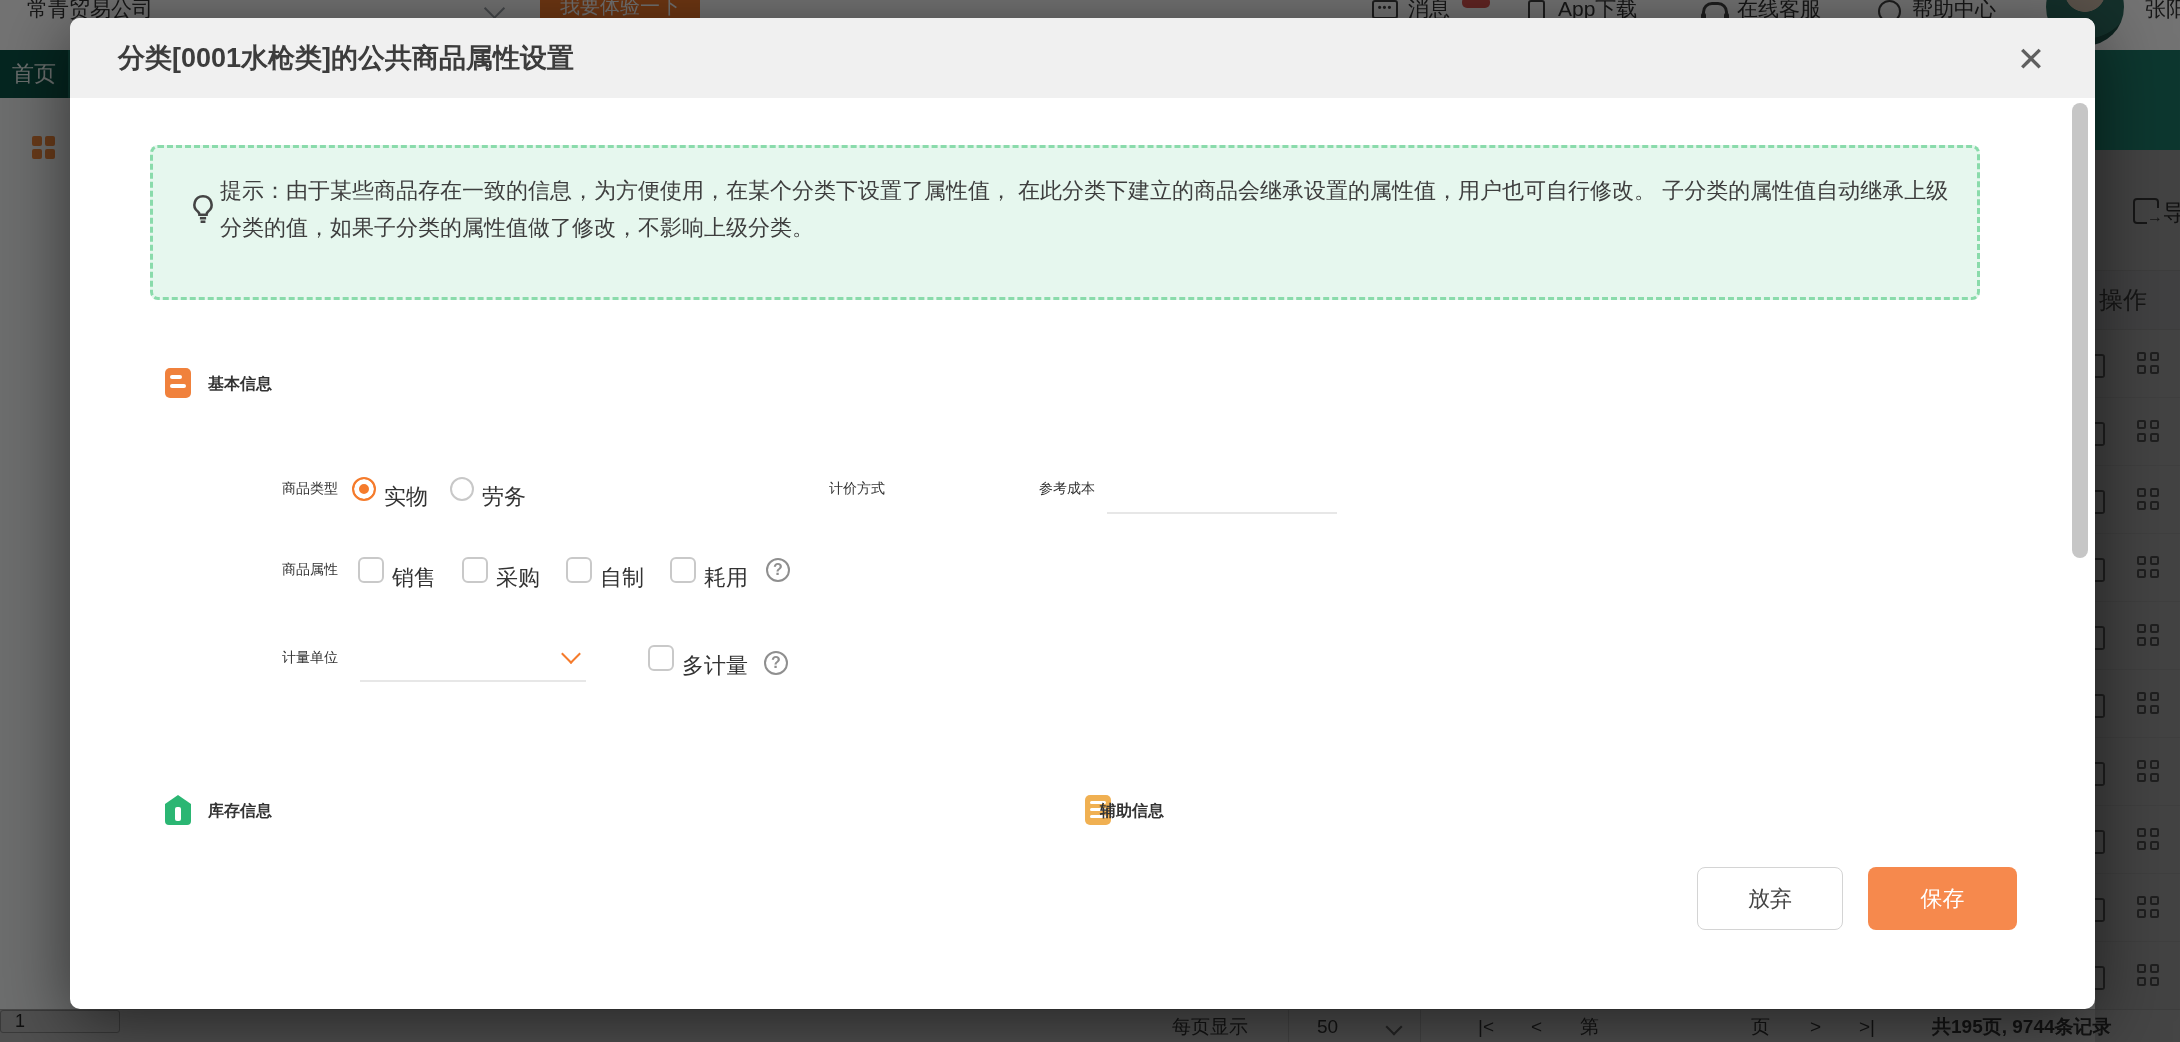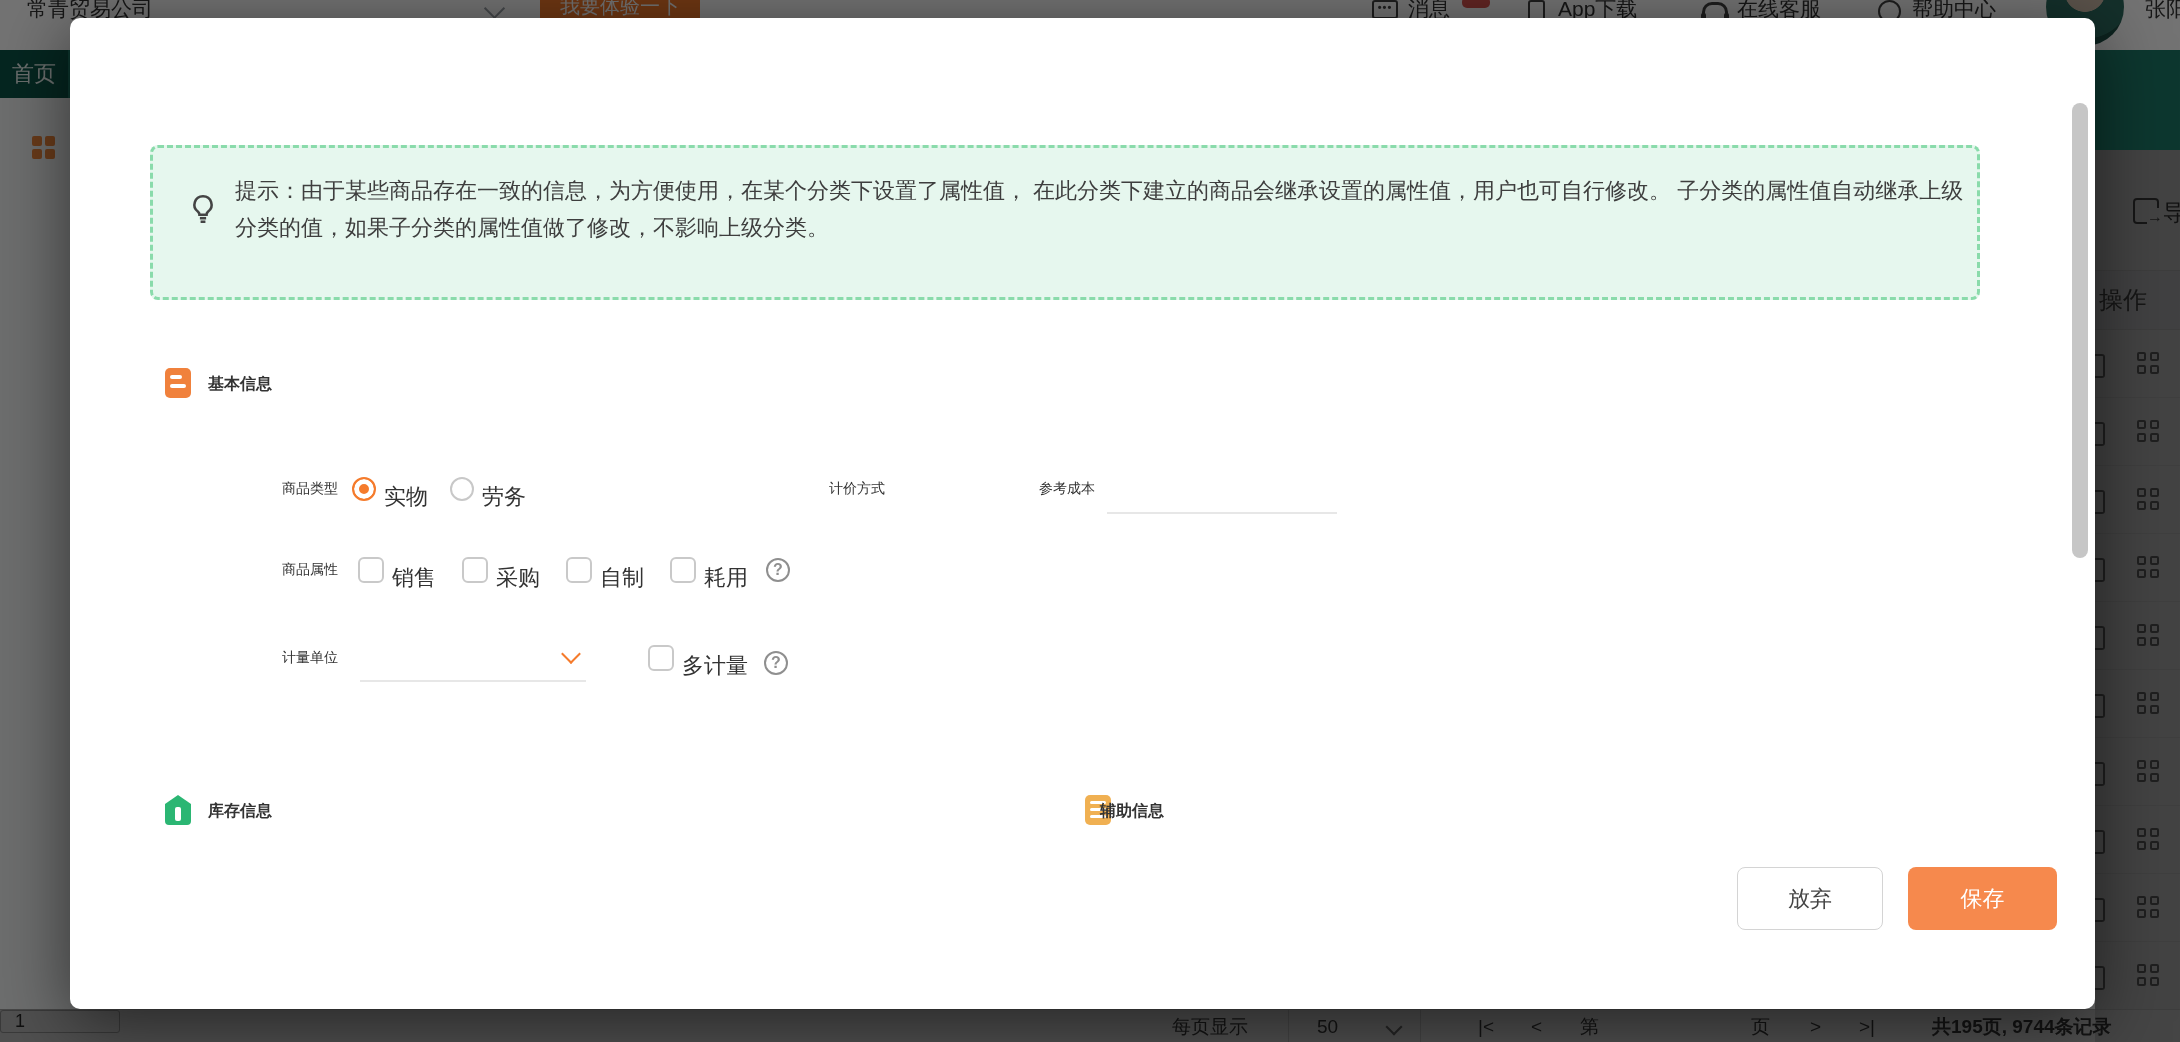--- a/index.html
+++ b/index.html
@@ -59,41 +59,41 @@
 
   
   #modal{position:absolute;left:70px;top:18px;width:2025px;height:991px;background:#fff;border-radius:10px;
     box-shadow:0 14px 70px rgba(0,0,0,0.55);}
   .m-head{left:0;top:0;width:2025px;height:80px;background:#f0f0f0;border-radius:10px 10px 0 0;}
   .m-title{left:48px;top:0;height:80px;display:flex;align-items:center;font-size:27px;font-weight:bold;color:#3c3c3c;}
   .m-close{left:1938px;top:18px;width:46px;height:46px;font-size:34px;color:#5f5f5f;
     display:flex;align-items:center;justify-content:center;cursor:pointer;}
   .tipbox{left:80px;top:127px;width:1830px;height:155px;background:#e6f7ee;border:3px dashed #8adbab;border-radius:8px;box-sizing:border-box;}
   .bulb{left:116px;top:174px;width:34px;height:34px;}
-  .tiptext{left:165px;top:154px;width:1735px;font-size:22px;line-height:37px;color:#3e3e3e;}
+  .tiptext{left:150px;top:154px;width:1735px;font-size:22px;line-height:37px;color:#3e3e3e;}
   .sec-title{font-size:16px;font-weight:bold;color:#333;line-height:32px;}
   .icon-basic{width:26px;height:30px;background:#f0813c;border-radius:5px;}
   .icon-basic i{position:absolute;left:5px;background:#fff;height:4px;border-radius:2px;}
   .icon-inv{width:26px;height:30px;background:#2bb673;border-radius:4px;clip-path:polygon(50% 0,100% 30%,100% 100%,0 100%,0 30%);}
   .icon-aux{width:26px;height:30px;background:#f0b052;border-radius:5px;}
   .icon-aux i{position:absolute;left:5px;background:#fff;height:3px;border-radius:2px;}
   .frow{position:absolute;display:flex;align-items:center;}
   .flabel{width:173px;text-align:right;font-size:14px;color:#333;flex:none;}
   .radio{width:24px;height:24px;border-radius:50%;box-sizing:border-box;flex:none;}
   .radio.on{background:#f57b2c;box-shadow:inset 0 0 0 5px #fff,inset 0 0 0 24px #f57b2c;border:2px solid #f57b2c;}
   .radio.off{border:2px solid #c8c8c8;background:#fff;}
   .opt-label{font-size:22px;color:#333;margin:16px 0 0 8px;}
   .cbox{width:26px;height:26px;border:2px solid #c9c9c9;border-radius:6px;background:#fff;box-sizing:border-box;flex:none;}
   .selbox{height:50px;border-bottom:2px solid #e7e7e7;display:flex;align-items:center;justify-content:space-between;box-sizing:border-box;}
   .sel-val{font-size:22px;color:#bfbfbf;}
   .chev-sm{width:12px;height:12px;border-right:2px solid #c0c0c0;border-bottom:2px solid #c0c0c0;transform:rotate(45deg);margin:-6px 8px 0 0;}
   .chev-or{border-color:#f57b2c;}
   .help{width:24px;height:24px;border:2px solid #8f8f8f;border-radius:50%;color:#8f8f8f;font-size:16px;font-weight:bold;
     display:flex;align-items:center;justify-content:center;box-sizing:border-box;flex:none;}
-  .btn{position:absolute;height:63px;border-radius:8px;font-size:22px;display:flex;align-items:center;justify-content:center;cursor:pointer;box-sizing:border-box;margin-left:40px;}
+  .btn{position:absolute;height:63px;border-radius:8px;font-size:22px;display:flex;align-items:center;justify-content:center;cursor:pointer;box-sizing:border-box;}
   .btn-cancel{left:1627px;top:849px;width:146px;background:#fff;border:1px solid #d4d4d4;color:#444;}
   .btn-save{left:1798px;top:849px;width:149px;background:#f6894d;color:#fff;}
   .sb-thumb{left:2002px;top:85px;width:16px;height:455px;background:#c6c6c6;border-radius:8px;}
 </style>
 </head>
 <body>
 
 <div id="stage">
 
   <div id="bg">
@@ -245,20 +245,24 @@
       <div class="pg" style="left:1859px;">&gt;|</div>
       <div class="pg" style="left:1932px;font-weight:bold;">共195页, 9744条记录</div>
     </div>
   </div>
 
   <div class="dim"></div>
   <div class="mask2"></div>
   <div class="mask3"></div>
 
   <div id="modal">
+    <div class="abs m-head">
+      <div class="abs m-title">分类[0001水枪类]的公共商品属性设置</div>
+      <div class="abs m-close">✕</div>
+    </div>
 
     <div class="abs tipbox"></div>
     <svg class="abs bulb" viewBox="0 0 24 24">
       <path d="M12 3a6 6 0 0 0-3.5 10.9c.6.5 1 1.3 1 2.1h5c0-.8.4-1.6 1-2.1A6 6 0 0 0 12 3z" fill="none" stroke="#444" stroke-width="1.8"></path>
       <line x1="9.8" y1="18.5" x2="14.2" y2="18.5" stroke="#444" stroke-width="1.8"></line>
       <line x1="10.3" y1="21" x2="13.7" y2="21" stroke="#444" stroke-width="1.8"></line>
     </svg>
     <div class="abs tiptext">提示：由于某些商品存在一致的信息，为方便使用，在某个分类下设置了属性值， 在此分类下建立的商品会继承设置的属性值，用户也可自行修改。 子分类的属性值自动继承上级分类的值，如果子分类的属性值做了修改，不影响上级分类。</div>
 
     <div class="abs" style="left:95px;top:350px;width:26px;height:30px;">

